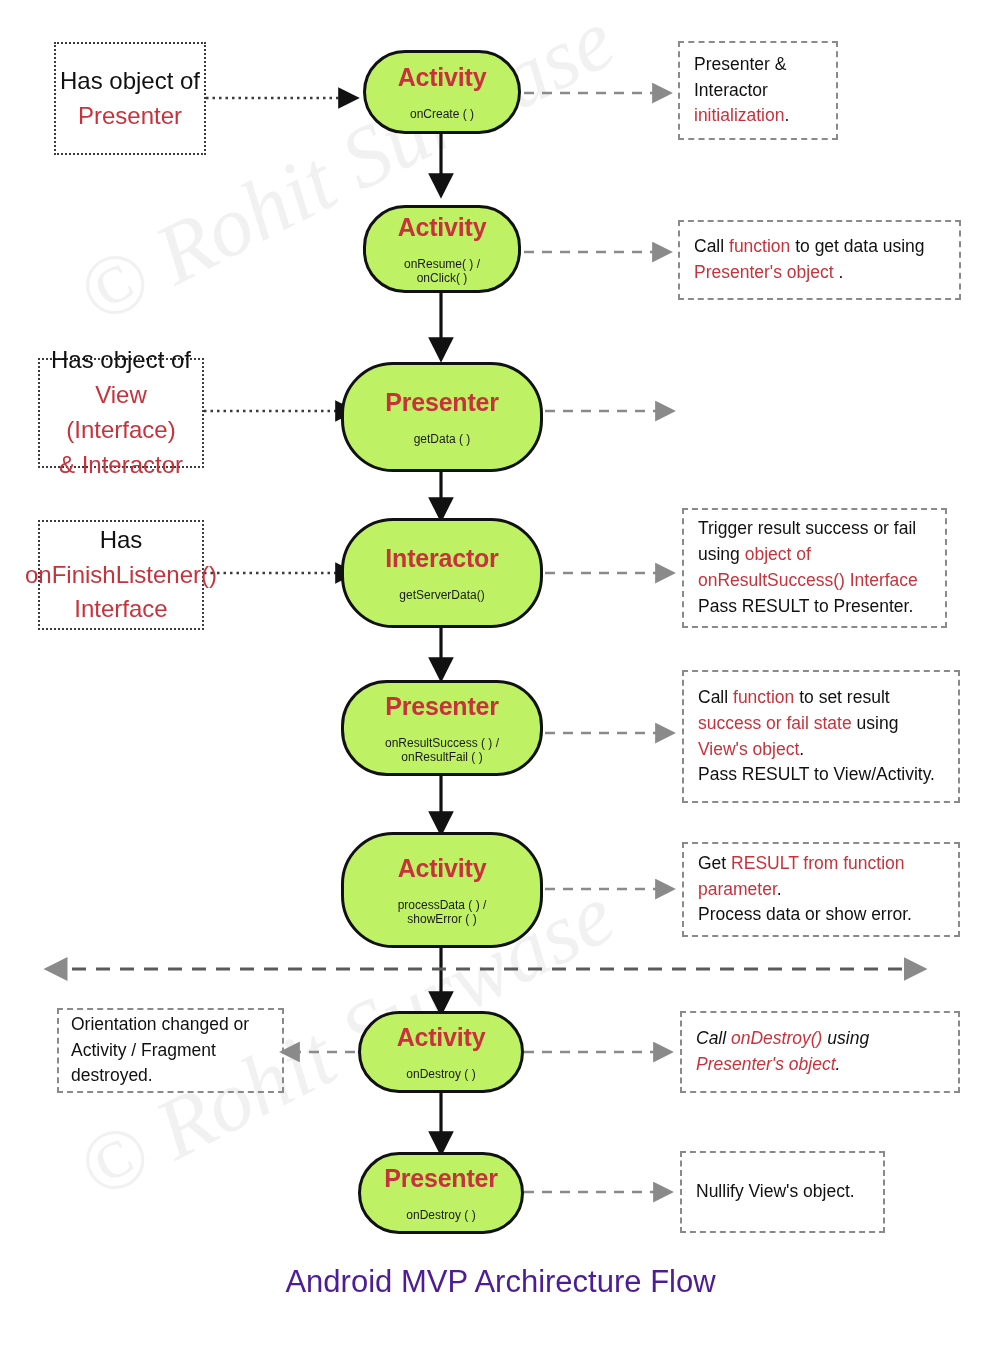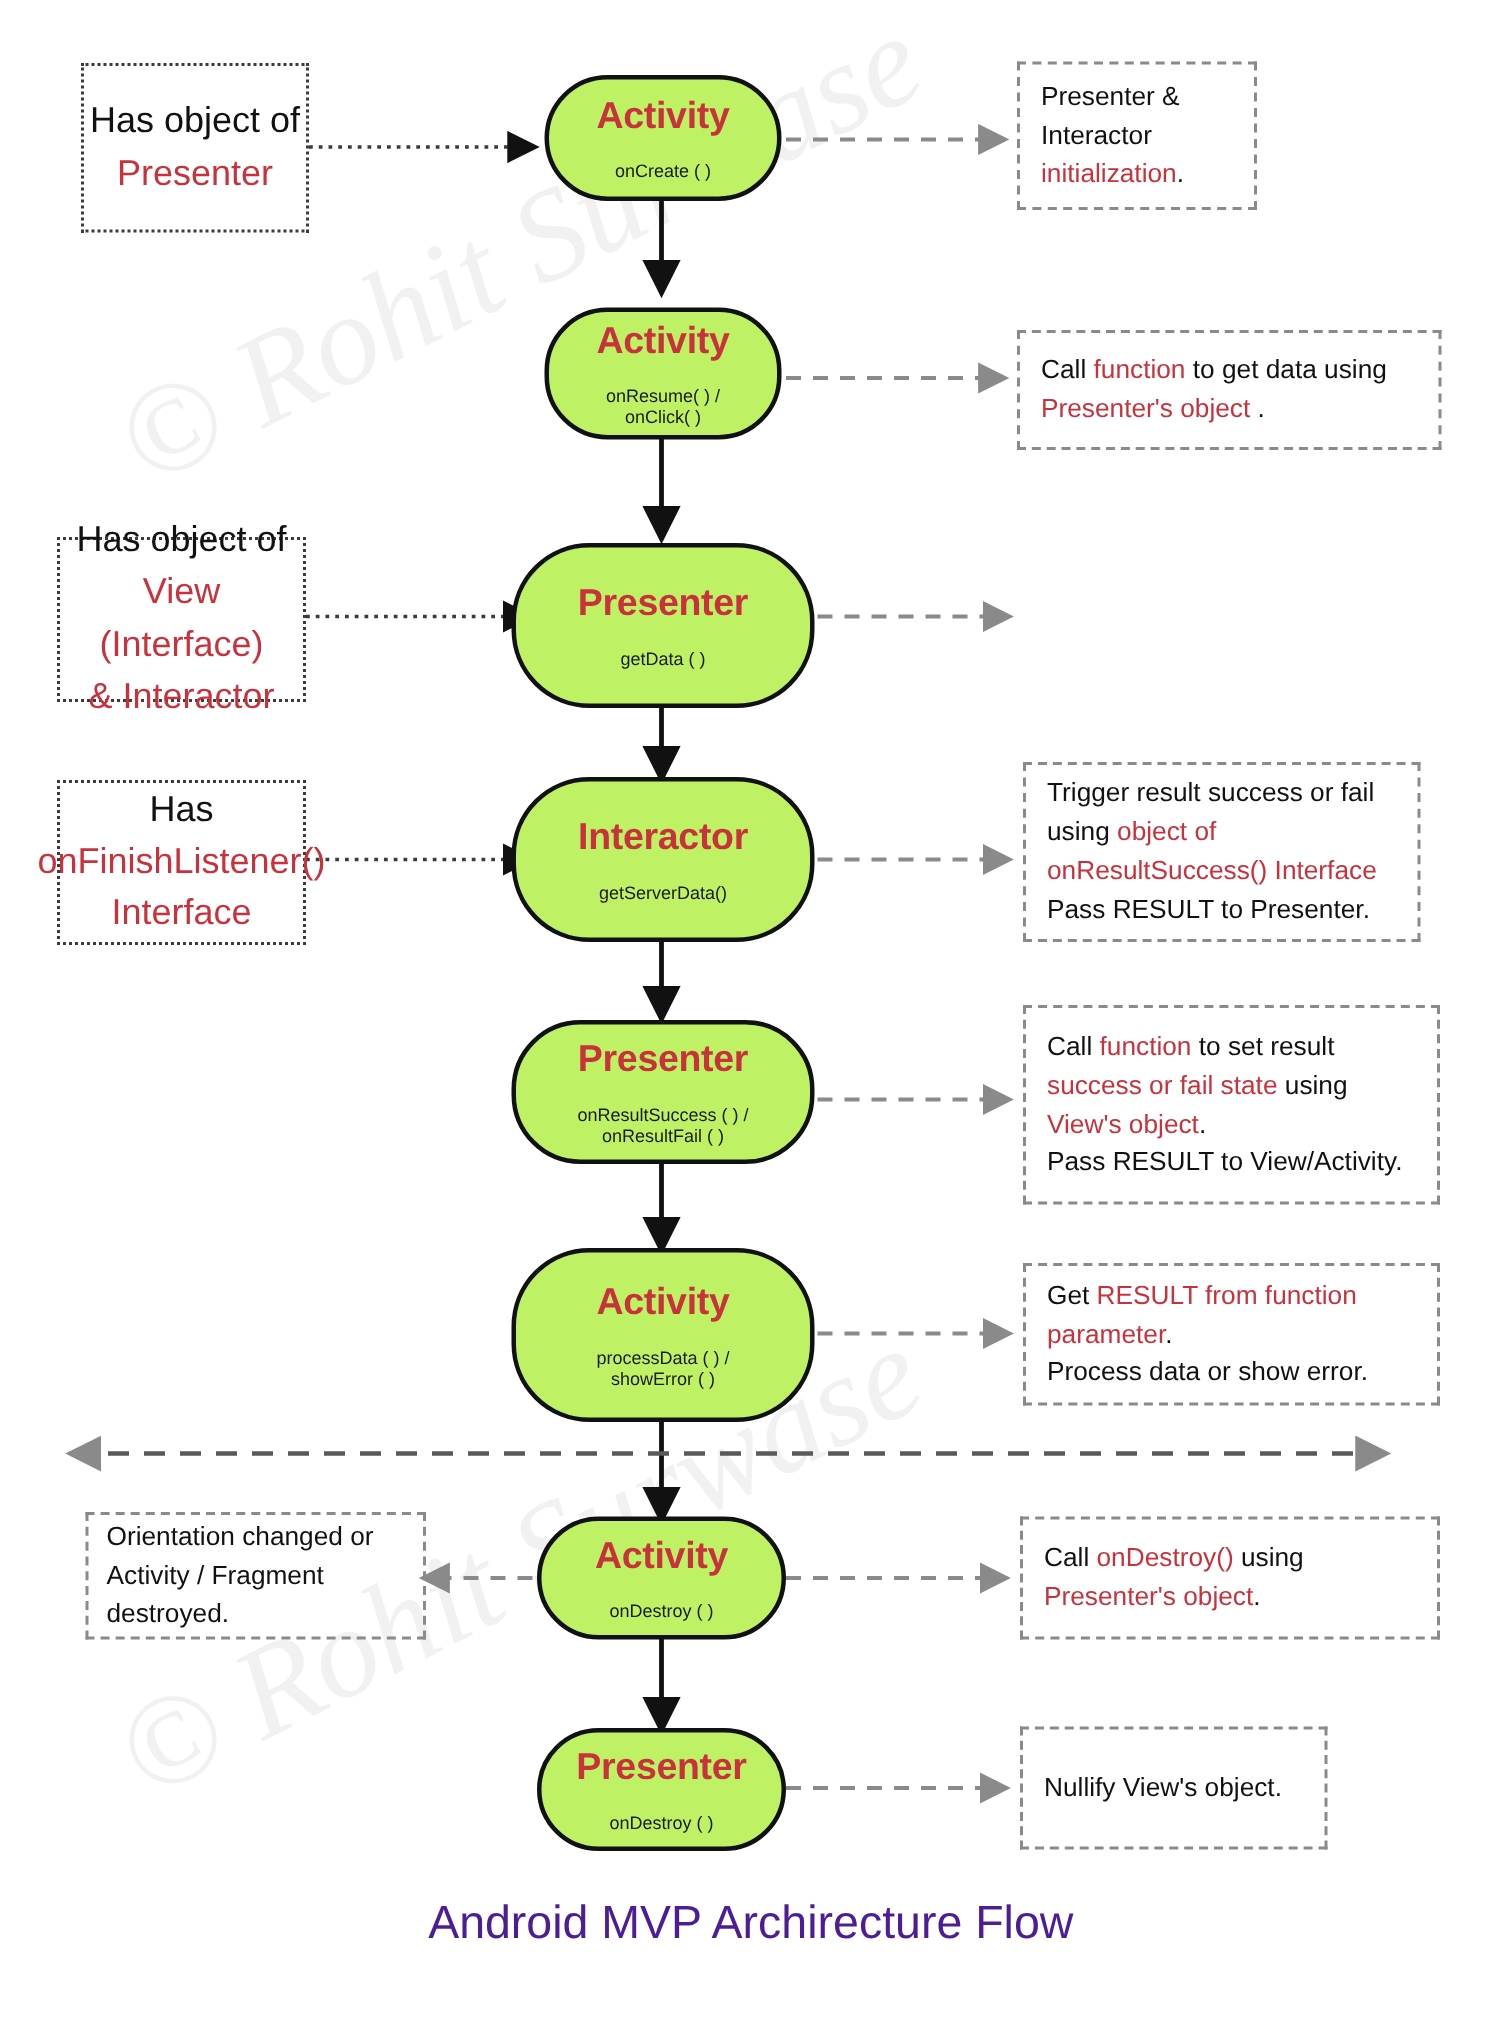--- a/index.html
+++ b/index.html
@@ -298,21 +298,21 @@
   </div>
 
   <div class="note-dashed" style="left:682px; top:842px; width:278px; height:95px;">
     <div>
       <span class="ln"><span>Get </span><span class="r">RESULT from function</span></span>
       <span class="ln"><span class="r">parameter</span><span>.</span></span>
       <span class="ln"><span>Process data or show error.</span></span>
     </div>
   </div>
 
-  <div class="note-dashed" style="left:680px; top:1011px; width:280px; height:82px;">
+  <div class="note-dashed" style="left:680px; top:1011px; width:280px; height:82px;font-style:italic;">
     <div>
       <span class="ln"><span>Call </span><span class="r">onDestroy()</span><span>  using</span></span>
       <span class="ln"><span class="r">Presenter's object</span><span>.</span></span>
     </div>
   </div>
 
   <div class="note-dashed" style="left:680px; top:1151px; width:205px; height:82px;">
     <div>
       <span class="ln"><span>Nullify View's object.</span></span>
     </div>

